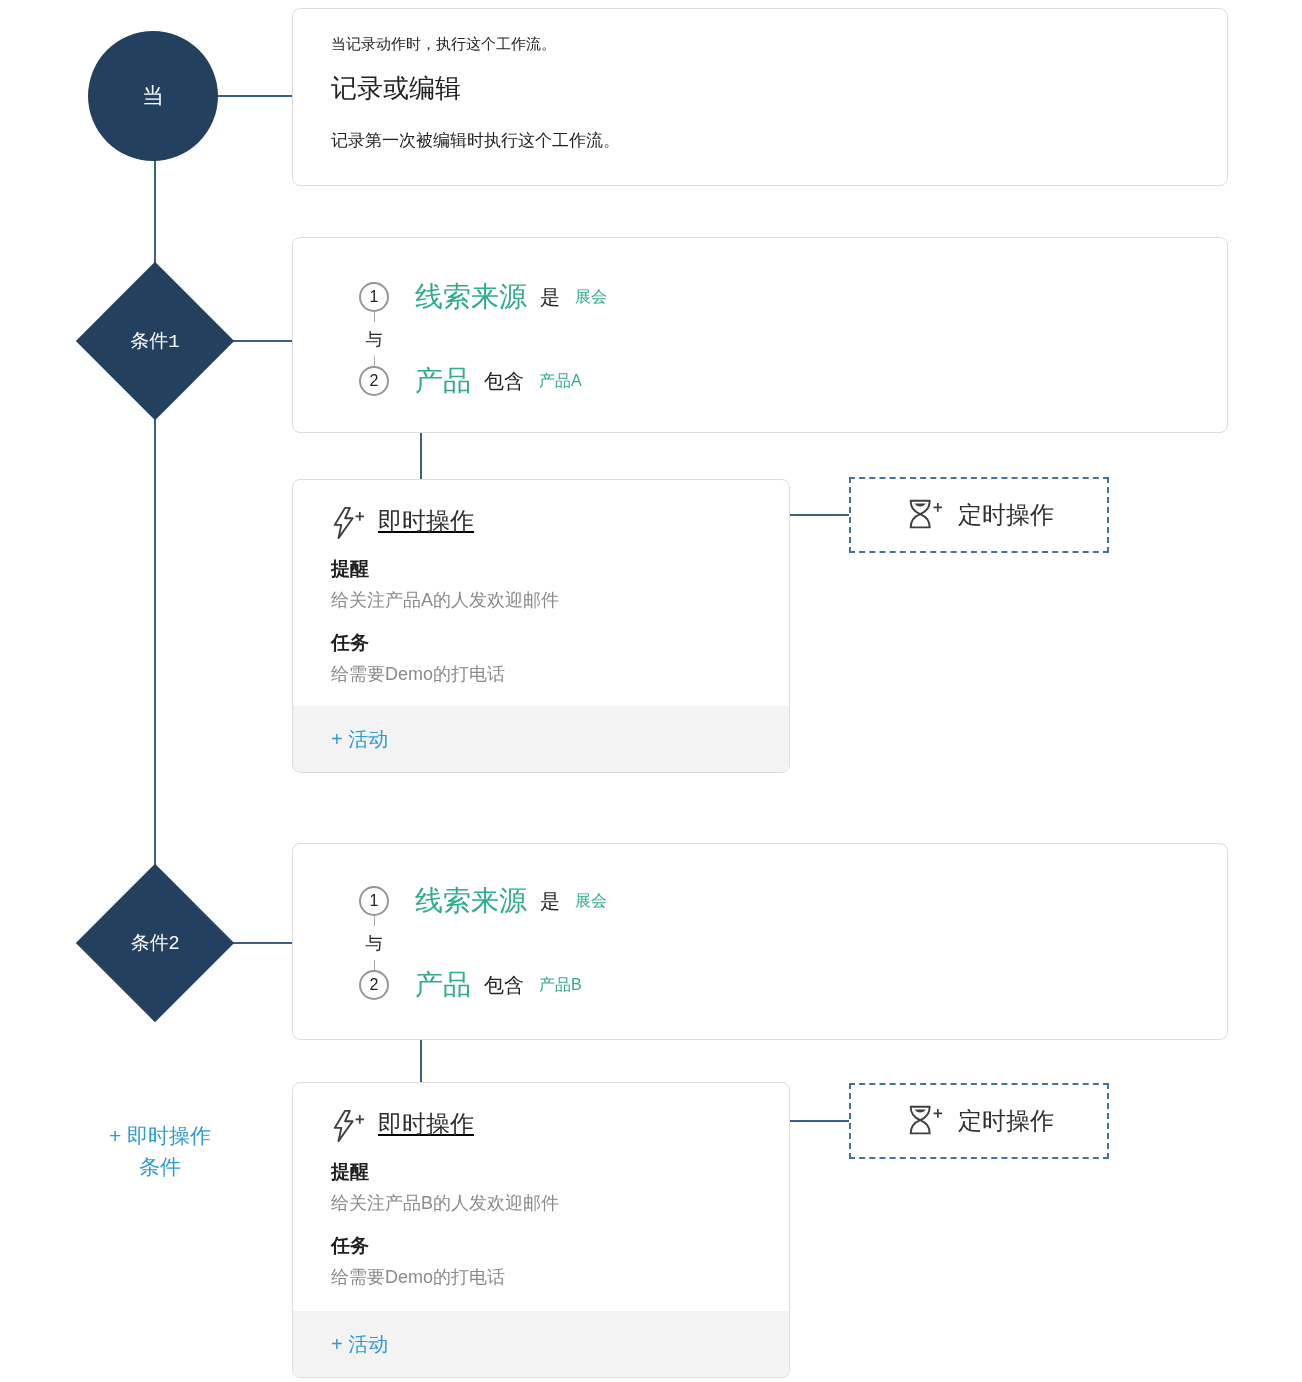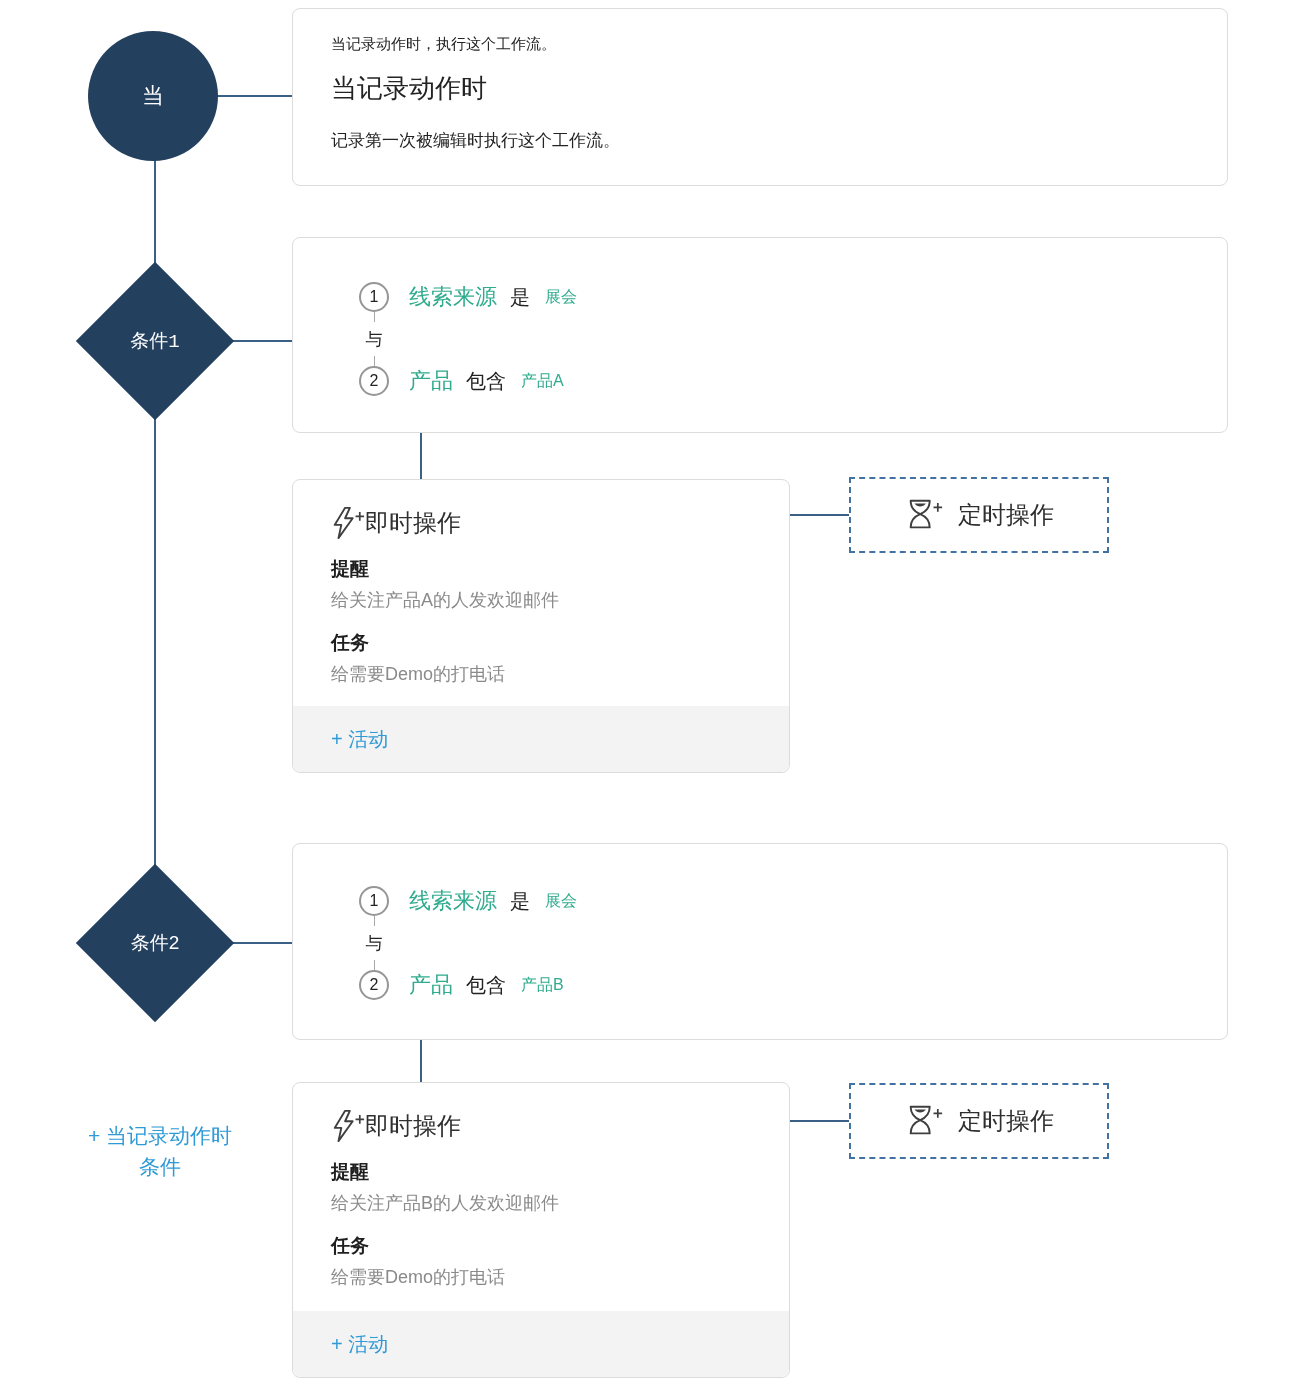--- a/index.html
+++ b/index.html
@@ -37,30 +37,30 @@
   .trigger-box{left:292px;top:8px;width:936px;height:178px;}
   .trigger-intro{position:absolute;left:38px;top:26px;font-size:15px;color:var(--text-dark);}
   .trigger-title{position:absolute;left:38px;top:62px;font-size:26px;color:var(--text-dark);}
   .trigger-desc{position:absolute;left:38px;top:120px;font-size:17px;color:var(--text-dark);}
 
   .cond-box-1{left:292px;top:237px;width:936px;height:196px;}
   .cond-box-2{left:292px;top:843px;width:936px;height:197px;}
   .cond-row{position:absolute;left:66px;display:flex;align-items:center;height:30px;}
   .num-circle{width:30px;height:30px;border:2px solid #969696;border-radius:50%;flex:0 0 30px;
     display:flex;align-items:center;justify-content:center;font-size:16px;color:var(--text-dark);background:#fff;}
-  .cond-field{margin-left:20px;font-size:22px;color:var(--green);}
+  .cond-field{margin-left:26px;font-size:28px;color:var(--green);}
   .cond-op{margin-left:13px;font-size:20px;color:var(--text-dark);}
   .cond-value{margin-left:15px;font-size:16px;color:var(--green);}
   .joiner{position:absolute;left:66px;width:30px;display:flex;flex-direction:column;align-items:center;justify-content:space-between;}
   .joiner .tick{width:1px;height:10px;background:#a8a8a8;}
   .joiner .joiner-lbl{font-size:17px;color:var(--text-dark);}
 
   .instant-box-1{left:292px;top:479px;width:498px;height:294px;}
   .instant-box-2{left:292px;top:1082px;width:498px;height:296px;}
-  .ia-header{position:absolute;left:36px;top:25px;display:flex;align-items:center;}
+  .ia-header{position:absolute;left:36px;top:25px;display:flex;align-items:flex-start;gap:13px;text-decoration:underline;}
   .ia-title{font-size:24px;color:#2f2f2f;}
   .ia-label{position:absolute;left:38px;font-size:19px;font-weight:600;color:#1f1f1f;}
   .ia-desc{position:absolute;left:38px;font-size:18px;color:var(--text-gray);}
   .ia-lbl1{top:76px;} .ia-dsc1{top:108px;} .ia-lbl2{top:150px;} .ia-dsc2{top:182px;}
   .ia-footer{position:absolute;left:0;bottom:0;width:100%;height:66px;background:var(--footer-bg);
     border-radius:0 0 8px 8px;display:flex;align-items:center;padding-left:38px;}
   .ia-add-link{font-size:20px;color:var(--link-blue);cursor:pointer;}
 
   .timed-box{position:absolute;width:260px;height:76px;border:2px dashed var(--dash-blue);background:#fff;
     display:flex;align-items:center;justify-content:center;gap:14px;cursor:pointer;}
@@ -88,21 +88,21 @@
     <line class="conn" x1="421" y1="1039" x2="421" y2="1083"></line>
     <line class="conn" x1="790" y1="1121" x2="849" y2="1121"></line>
   </svg>
 
   <div class="node-circle">
     <span class="lbl">当</span>
   </div>
 
   <div class="card trigger-box">
     <div class="trigger-intro">当记录动作时，执行这个工作流。</div>
-    <div class="trigger-title">当记录动作时</div>
+    <div class="trigger-title">记录或编辑</div>
     <div class="trigger-desc">记录第一次被编辑时执行这个工作流。</div>
   </div>
 
   <div class="diamond-wrap diamond-c1">
     <div class="diamond-shape"></div>
     <span class="lbl">条件1</span>
   </div>
 
   <div class="card cond-box-1">
     <div class="cond-row" style="top:44px;">
@@ -170,21 +170,21 @@
     </div>
     <div class="cond-row" style="top:126px;">
       <span class="num-circle">2</span>
       <span class="cond-field">产品</span>
       <span class="cond-op">包含</span>
       <span class="cond-value">产品B</span>
     </div>
   </div>
 
   <div class="add-cond-link">
-    <div>+ 当记录动作时</div>
+    <div>+ 即时操作</div>
     <div>条件</div>
   </div>
 
   <div class="card instant-box-2">
     <div class="ia-header">
       <svg class="icon-svg" width="36" height="36" viewBox="0 0 38 36">
         <path d="M17 2 L6 20 h7 L10 34 L25 13 h-8 L22 2 Z" fill="none" stroke="#3f3f3f" stroke-width="2" stroke-linejoin="round"></path>
         <path d="M28 11 h9 M32.5 6.5 v9" stroke="#3f3f3f" stroke-width="1.8" fill="none"></path>
       </svg>
       <span class="ia-title">即时操作</span>

